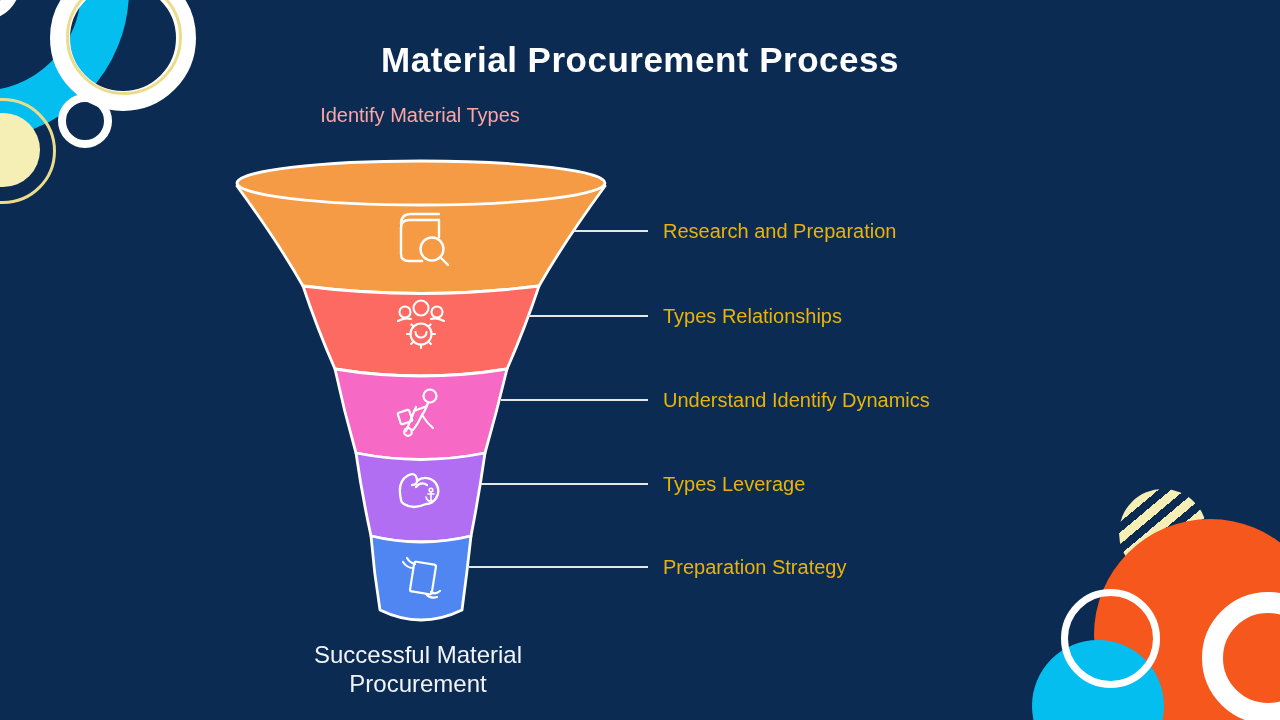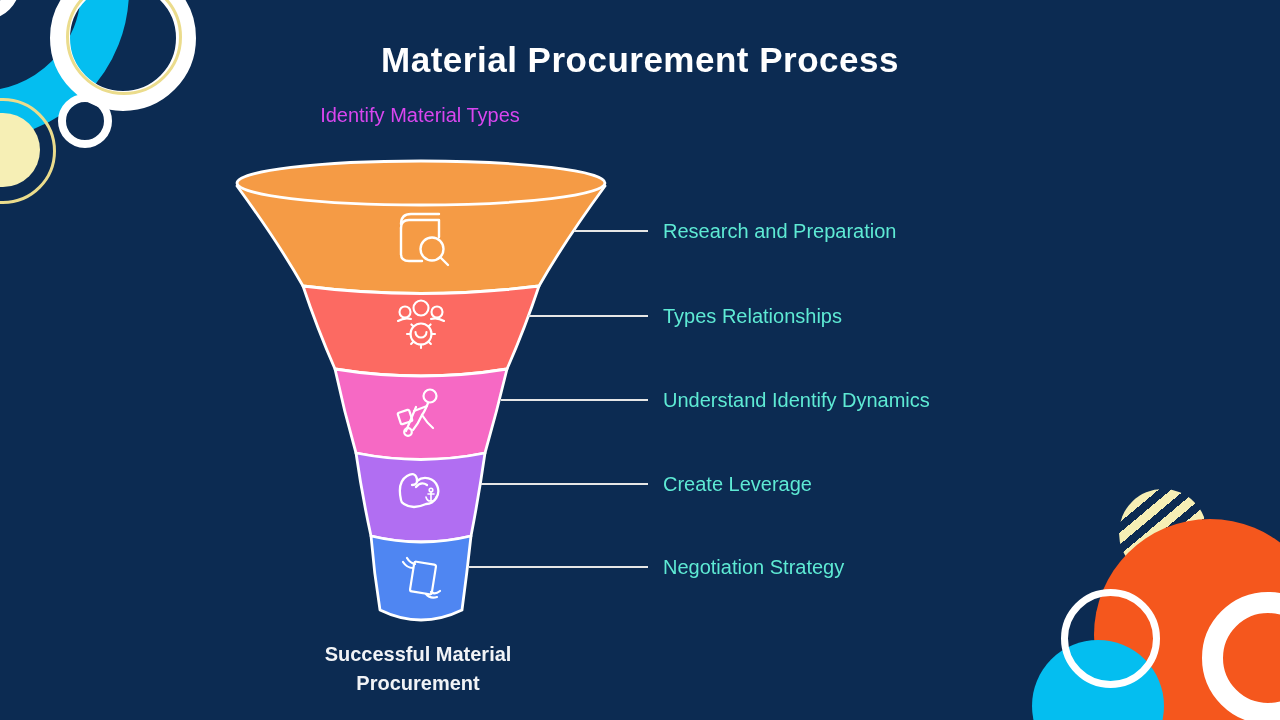--- a/index.html
+++ b/index.html
@@ -9,29 +9,29 @@
     font-family:"Liberation Sans", sans-serif;
   }
   .abs{position:absolute;}
   
   .title{
     left:0;top:40px;width:1280px;text-align:center;
     font-size:35px;font-weight:bold;color:#FFFFFF;letter-spacing:.5px;
   }
   .top-label{
     left:270px;top:104px;width:300px;text-align:center;
-    font-size:20px;color:#d946ef;
+    font-size:20px;color:#fca5a5;
   }
   .bottom-label{
     left:293px;top:640px;width:250px;text-align:center;
-    font-size:20px;line-height:29px;color:#F1F3F6;font-weight:bold;
+    font-size:24px;line-height:29px;color:#F1F3F6;
   }
   .stage-label{
     left:663px;height:28px;line-height:28px;
-    font-size:20px;color:#5eead4;white-space:nowrap;
+    font-size:20px;color:#eab308;white-space:nowrap;
   }
   
   .circle{border-radius:50%;box-sizing:border-box;}
   .tl-cyan-ring   {left:-169px;top:-159px;width:298px;height:298px;border:48px solid #04BEF0;}
   .tl-corner-arc  {left:-52px;top:-52px;width:72px;height:72px;border:13px solid #FFFFFF;}
   .tl-white-ring-lg{left:50px;top:-35px;width:146px;height:146px;border:20px solid #FFFFFF;}
   .tl-yellow-ring-lg{left:66px;top:-21px;width:116px;height:116px;border:3.5px solid #EBDC8C;}
   .tl-white-ring-md{left:58px;top:94px;width:54px;height:54px;border:8px solid #FFFFFF;}
   .tl-yellow-ring-md{left:-50px;top:98px;width:106px;height:106px;border:3px solid #EBDC8C;}
   .tl-yellow-circle{left:-34px;top:113px;width:74px;height:74px;background:#F6EFB5;}
@@ -134,14 +134,14 @@
   </g>
 </svg>
 
 <div class="abs title">Material Procurement Process</div>
 <div class="abs top-label">Identify Material Types</div>
 <div class="abs bottom-label">Successful Material Procurement</div>
 
 <div class="abs stage-label" style="top:217px">Research and Preparation</div>
 <div class="abs stage-label" style="top:302px">Types Relationships</div>
 <div class="abs stage-label" style="top:386px">Understand Identify Dynamics</div>
-<div class="abs stage-label" style="top:470px">Create Leverage</div>
-<div class="abs stage-label" style="top:553px">Negotiation Strategy</div>
+<div class="abs stage-label" style="top:470px">Types Leverage</div>
+<div class="abs stage-label" style="top:553px">Preparation Strategy</div>
 
 </body></html>

